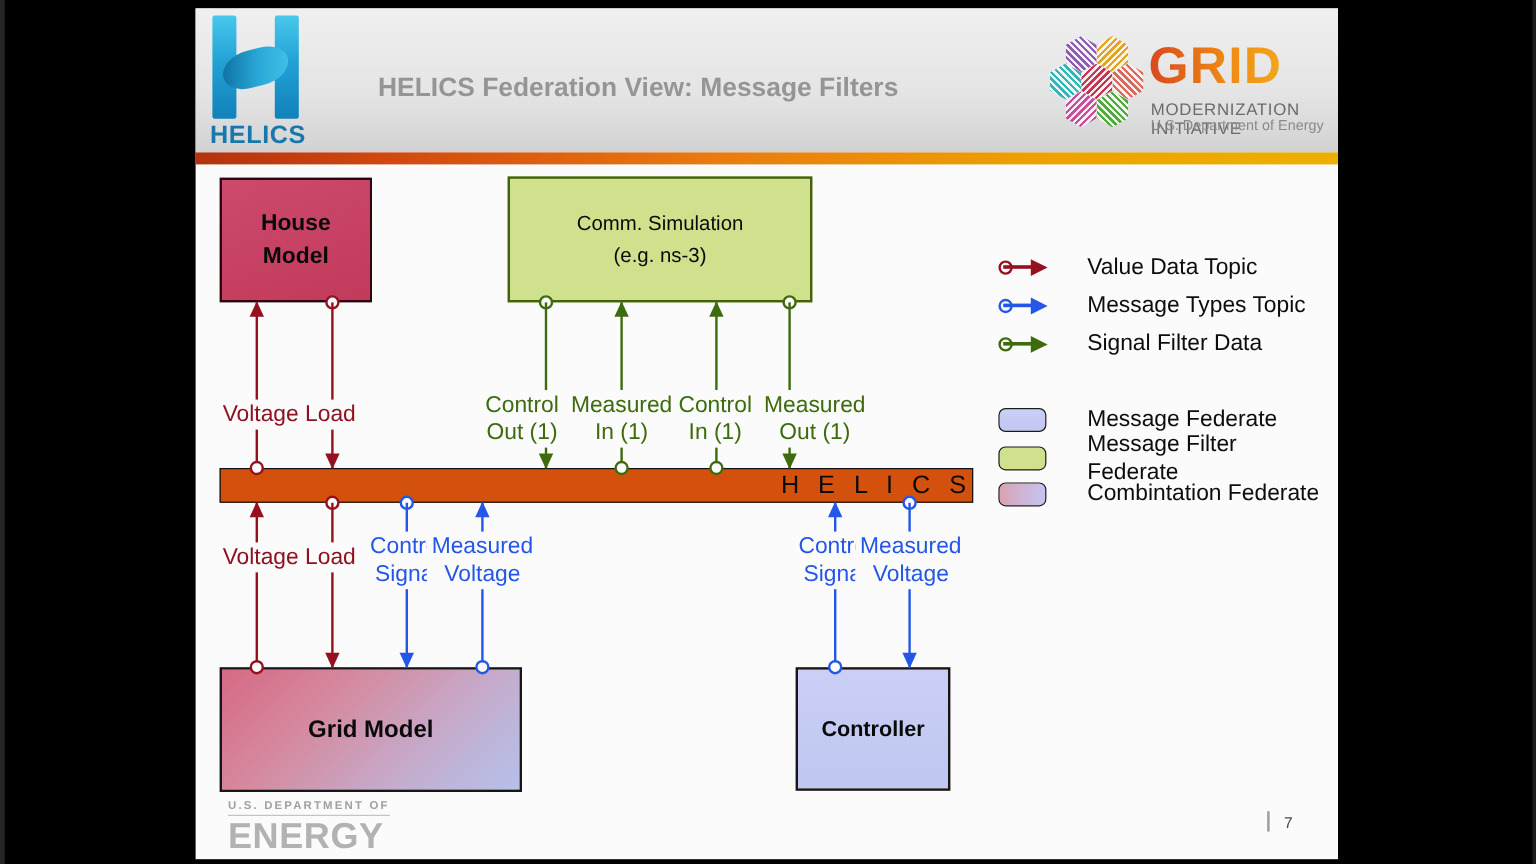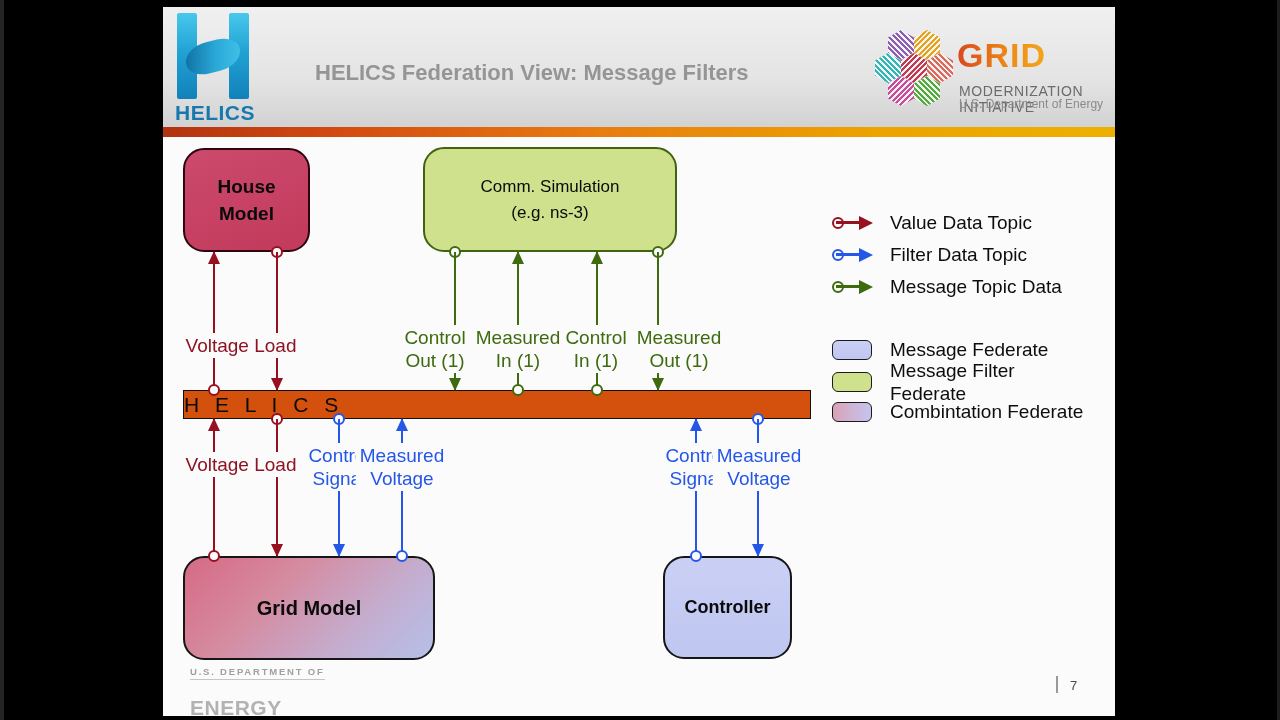--- a/index.html
+++ b/index.html
@@ -30,42 +30,42 @@
     color:#1778ad;letter-spacing:0.5px;}
 
   .title-block{position:absolute;left:152px;top:47px;}
   .title{font-size:30px;font-weight:bold;color:#7e7e7e;letter-spacing:0.5px;}
   .subtitle{font-size:22px;font-weight:bold;color:#959595;margin-top:6px;}
 
   .grid-logo{position:absolute;left:710px;top:20px;width:240px;height:90px;}
   .hexwrap{position:absolute;left:2px;top:2px;width:78px;height:80px;}
   .hex{position:absolute;width:26px;height:30px;
     clip-path:polygon(50% 0,100% 25%,100% 75%,50% 100%,0 75%,0 25%);}
-  .grid-name{position:absolute;left:84px;top:6px;font-size:34px;font-weight:bold;line-height:44px;
+  .grid-name{position:absolute;left:84px;top:6px;font-size:43px;font-weight:bold;line-height:44px;
     letter-spacing:1px;background:linear-gradient(90deg,#d8481d 0%,#ef8c14 60%,#f2a71b 100%);
     -webkit-background-clip:text;background-clip:text;color:transparent;}
   .grid-tag1{position:absolute;left:86px;top:56px;font-size:14px;color:#6b6b6b;letter-spacing:0.6px;}
   .grid-tag2{position:absolute;left:86px;top:70px;font-size:12px;color:#8a8a8a;}
 
   
   .node{position:absolute;display:flex;flex-direction:column;align-items:center;
-    justify-content:center;text-align:center;box-sizing:border-box;border-radius:21px;color:#0a0a0a;}
+    justify-content:center;text-align:center;box-sizing:border-box;border-radius:0;color:#0a0a0a;}
   .node-house{left:20px;top:141px;width:127px;height:104px;
     background:linear-gradient(160deg,#cc4a6c 0%,#c23a5c 100%);
     border:2px solid #2e0410;font-weight:bold;font-size:19px;line-height:27px;}
   .node-comm{left:260px;top:140px;width:254px;height:105px;
     background:#d0e18d;border:2px solid #42620f;font-size:17px;line-height:26px;}
   .node-grid{left:20px;top:549px;width:252px;height:104px;
     background:linear-gradient(135deg,#d66a84 0%,#d58ba0 35%,#c4adcf 70%,#b5c0ea 100%);
     border:2px solid #161616;font-weight:bold;font-size:20px;}
   .node-controller{left:500px;top:549px;width:129px;height:103px;
     background:linear-gradient(180deg,#cad0f5 0%,#bfc6f0 100%);
     border:2px solid #161616;font-weight:bold;font-size:18px;}
   .bus{position:absolute;left:20px;top:383px;width:628px;height:29px;background:#d4510d;
-    border:1px solid #111;box-sizing:border-box;display:flex;align-items:center;justify-content:flex-start;
+    border:1px solid #111;box-sizing:border-box;display:flex;align-items:center;justify-content:flex-end;
     font-size:21px;font-weight:500;letter-spacing:5px;color:#0a0a0a;}
 
   
   .vconn{position:absolute;width:14px;margin-left:-7px;}
   .vconn .shaft{position:absolute;left:6px;top:0;bottom:0;width:2px;background:currentColor;}
   .vconn .ring{position:absolute;left:1px;width:8px;height:8px;border:2px solid currentColor;
     border-radius:50%;background:#fbfbfb;}
   .ring.at-top{top:-6px;} .ring.at-bottom{bottom:-6px;}
   .vconn .head{position:absolute;left:1px;width:0;height:0;
     border-left:6px solid transparent;border-right:6px solid transparent;}
@@ -73,39 +73,39 @@
   .head.down{bottom:-1px;border-top:13px solid currentColor;}
   .c-red{color:#97101f;} .c-blue{color:#2457e8;} .c-green:  {color:#3d6b0e;}
   .c-green{color:#3d6b0e;}
 
   .edge-label{position:absolute;transform:translateX(-50%);background:#fbfbfb;
     font-size:19px;line-height:23px;text-align:center;padding:1px 4px;white-space:nowrap;}
   .t-red{color:#8e1322;} .t-blue{color:#2457e8;} .t-green{color:#3d6b0e;}
 
   
   .legend-row{position:absolute;left:669px;display:flex;align-items:center;}
-  .legend-text{font-size:19px;color:#0d0d0d;line-height:23px;margin-left:18px;white-space:nowrap;}
+  .legend-text{font-size:19px;color:#0d0d0d;line-height:23px;margin-left:34px;white-space:nowrap;}
   .harrow{position:relative;width:40px;height:20px;flex:0 0 40px;}
   .harrow .hshaft{position:absolute;left:4px;right:11px;top:8.5px;height:3px;background:currentColor;}
   .harrow .hring{position:absolute;left:0;top:4px;width:8px;height:8px;border:2px solid currentColor;
     border-radius:50%;background:#fbfbfb;}
   .harrow .hhead{position:absolute;right:-1px;top:3px;width:0;height:0;
     border-top:7px solid transparent;border-bottom:7px solid transparent;
     border-left:14px solid currentColor;}
   .swatch{width:40px;height:20px;flex:0 0 40px;border:1.5px solid #1a1a1a;border-radius:6px;box-sizing:border-box;}
   .sw-value{background:linear-gradient(160deg,#c84c6d,#b83655);}
   .sw-message{background:linear-gradient(180deg,#cad0f5,#bfc6f0);}
   .sw-filter{background:#d0e18d;}
   .sw-combo{background:linear-gradient(90deg,#d9a2b4 0%,#cdb6d8 55%,#c6c3ee 100%);}
 
   
   .doe{position:absolute;left:27px;top:654px;}
   .doe-small{font-size:9.5px;font-weight:bold;color:#a0a0a0;letter-spacing:1.8px;
     border-bottom:1px solid #c4c4c4;padding-bottom:2px;display:inline-block;}
-  .doe-large{font-size:21px;font-weight:bold;color:#b2b2b2;letter-spacing:0.5px;margin-top:16px;}
+  .doe-large{font-size:30px;font-weight:bold;color:#b2b2b2;letter-spacing:0.5px;margin-top:1px;}
   .page-divider{position:absolute;left:893px;top:669px;width:2px;height:17px;background:#9a9a9a;}
   .page-number{position:absolute;left:907px;top:671px;font-size:13px;color:#4a4a4a;}
 </style>
 </head>
 <body>
 
 <div class="slide">
 
   <div class="header">
     <div class="helics-logo">
@@ -260,29 +260,29 @@
         <span class="hhead"></span>
       </span>
     <span class="legend-text">Value Data Topic</span>
   </div>
   <div class="legend-row" style="top:236px;">
     <span class="harrow c-blue">
         <span class="hring"></span>
         <span class="hshaft"></span>
         <span class="hhead"></span>
       </span>
-    <span class="legend-text">Filter Data Topic</span>
+    <span class="legend-text">Message Types Topic</span>
   </div>
   <div class="legend-row" style="top:268px;">
     <span class="harrow c-green">
         <span class="hring"></span>
         <span class="hshaft"></span>
         <span class="hhead"></span>
       </span>
-    <span class="legend-text">Message Topic Data</span>
+    <span class="legend-text">Signal Filter Data</span>
   </div>
   <div class="legend-row" style="top:331px;">
     <span class="swatch sw-message"></span>
     <span class="legend-text">Message Federate</span>
   </div>
   <div class="legend-row" style="top:352px;">
     <span class="swatch sw-filter"></span>
     <span class="legend-text">
       <span style="display:block">Message Filter</span>
       <span style="display:block">Federate</span>

